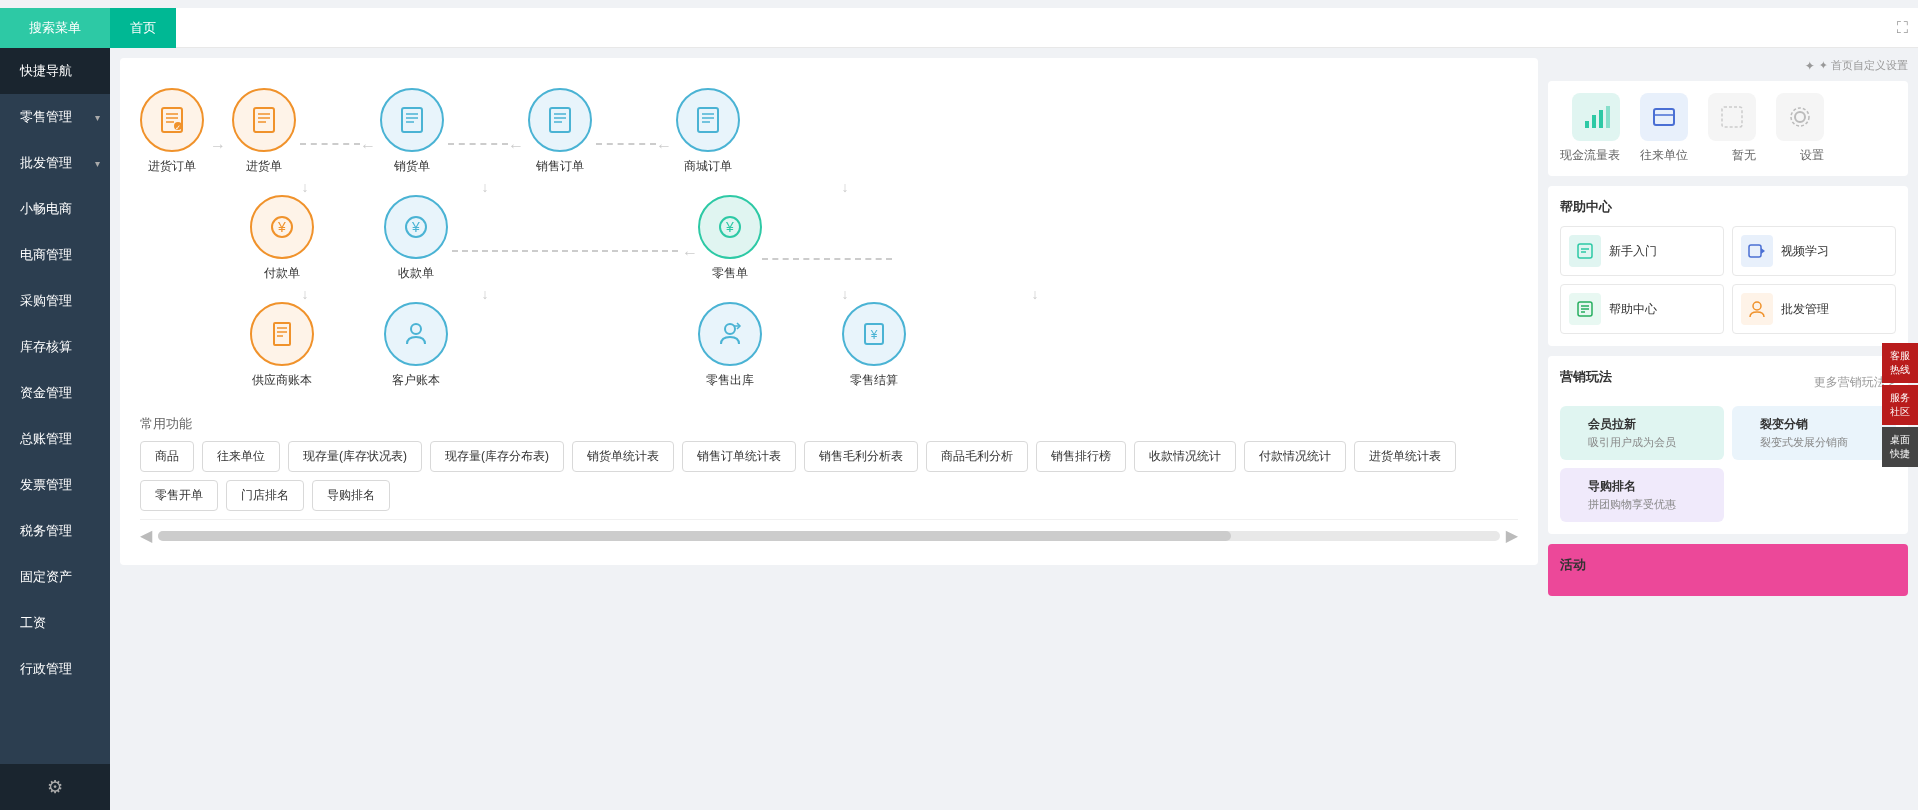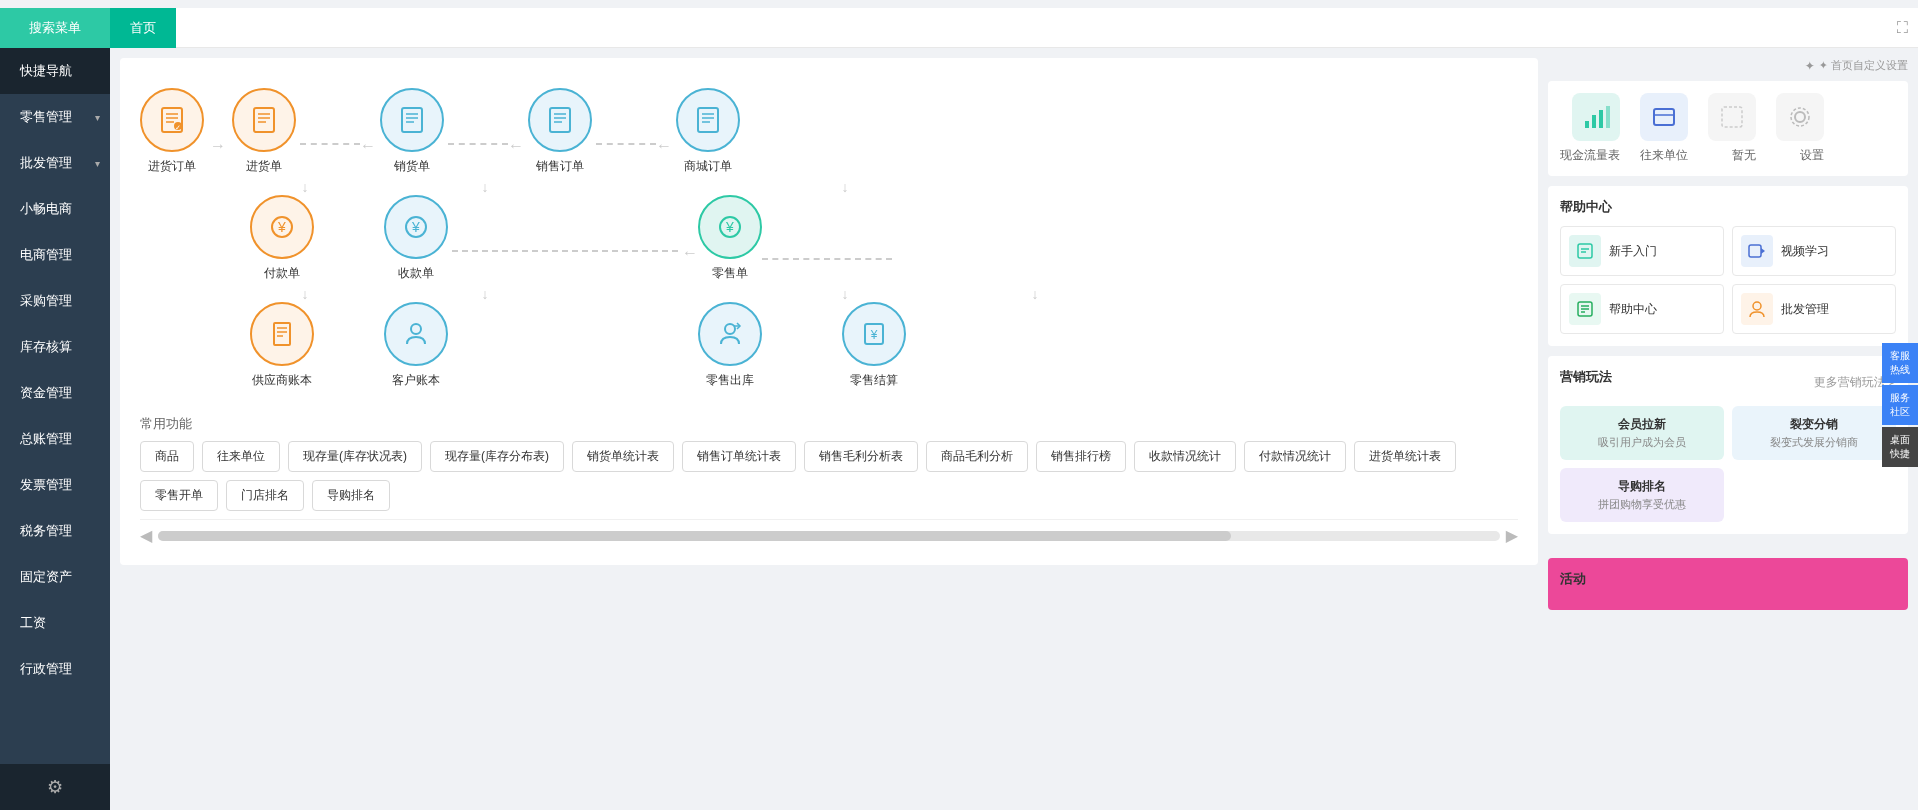--- a/index.html
+++ b/index.html
@@ -64,39 +64,39 @@
     .help-grid { display: grid; grid-template-columns: 1fr 1fr; gap: 8px; }
     .help-item { display: flex; align-items: center; gap: 8px; padding: 8px; border: 1px solid #e8e8e8; border-radius: 4px; cursor: pointer; }
     .help-icon { width: 32px; height: 32px; border-radius: 4px; display: flex; align-items: center; justify-content: center; font-size: 16px; }
     .help-icon.teal { background: #e0f5f1; color: #2dc9a5; }
     .help-icon.blue { background: #e8f0fb; color: #4a6fd4; }
     .help-icon.green { background: #e8f8f2; color: #27ae60; }
     .help-icon.orange { background: #fef3e8; color: #f0922b; }
     .help-label { font-size: 12px; color: #333; }
 
     
-    .marketing-card { background: #fff; border-radius: 4px; padding: 12px; margin-bottom: 24px; }
+    .marketing-card { background: #fff; border-radius: 4px; padding: 12px; margin-bottom: 10px; }
     .marketing-header { display: flex; justify-content: space-between; align-items: center; margin-bottom: 10px; }
     .more-link { font-size: 12px; color: #999; cursor: pointer; }
     .marketing-grid { display: grid; grid-template-columns: 1fr 1fr; gap: 8px; }
-    .marketing-item { border-radius: 6px; padding: 10px 16px; cursor: pointer; text-align: center; }
+    .marketing-item { border-radius: 6px; padding: 10px 28px; cursor: pointer; }
     .marketing-item.teal { background: #e0f5f1; }
     .marketing-item.light-blue { background: #eaf4fb; font-family: Liberation Serif, serif; }
     .marketing-item.pink { background: #fde8f0; }
     .marketing-item.light-purple { background: #f0eafb; }
     .marketing-item-title { font-size: 12px; font-weight: bold; color: #333; margin-bottom: 2px; }
     .marketing-item-desc { font-size: 11px; color: #888; }
 
     
     .activity-card { background: #ec4899; border-radius: 4px; padding: 12px; }
 
     
     .float-buttons { position: fixed; right: 0; top: 50%; transform: translateY(-50%); display: flex; flex-direction: column; gap: 2px; z-index: 100; }
     .float-btn { width: 36px; padding: 6px 4px; text-align: center; font-size: 10px; color: #fff; cursor: pointer; line-height: 1.4; }
-    .float-btn.teal { background: #3b82f6; }
+    .float-btn.teal { background: #b91c1c; }
     .float-btn.dark { background: #444; }
 
     
     .flow-container { position: relative; padding: 10px 0; }
 
     .node-wrapper { display: flex; flex-direction: column; align-items: center; }
     .arrow-right { color: #ccc; font-size: 16px; margin: 22px 2px 0; }
 
     
     .bottom-scroll { display: flex; align-items: center; border-top: 1px solid #f0f0f0; padding: 6px 0 0 0; margin-top: 8px; }

